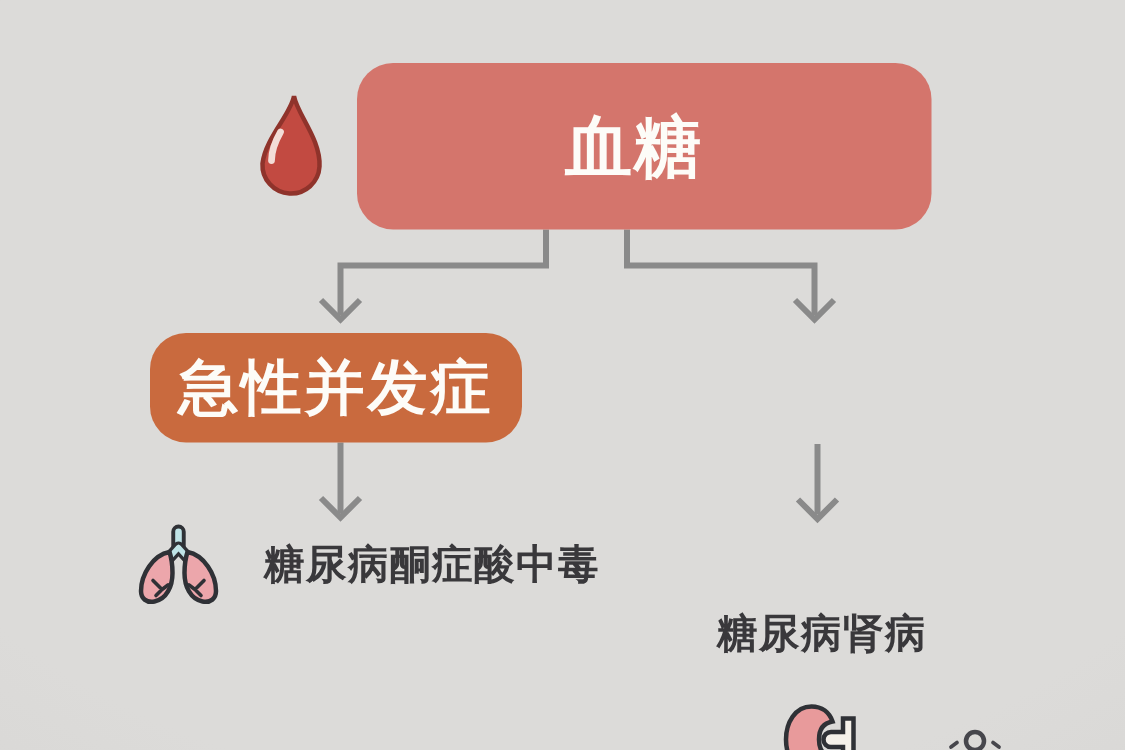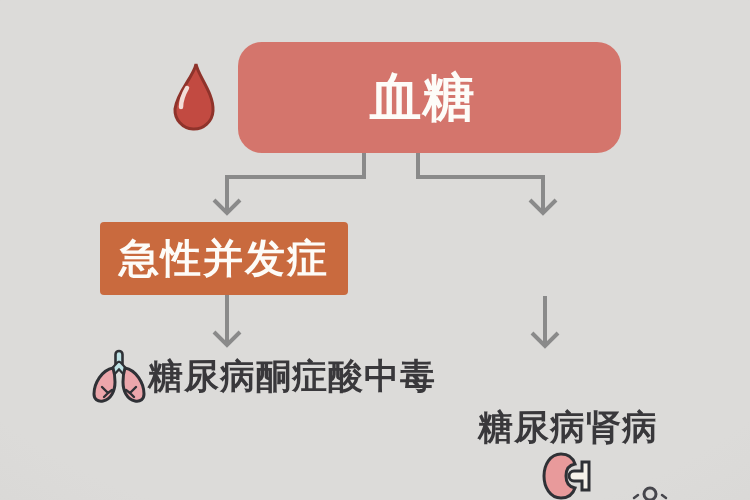--- a/index.html
+++ b/index.html
@@ -8,35 +8,35 @@
     background:radial-gradient(130% 130% at 50% 42%, #dcdbd9 50%, #d5d4d2 78%, #c2c1bf 100%);
     font-family:"Liberation Sans","DejaVu Sans",sans-serif;
   }
   .connectors{position:absolute;left:0;top:0;}
   .node{
     position:absolute;display:flex;align-items:center;justify-content:center;
     color:#fdfcf8;font-weight:bold;white-space:nowrap;
   }
   .root-box{
     left:238px;top:42px;width:383px;height:111px;border-radius:24px;
-    background:#d4756c;font-size:52px;letter-spacing:1px;
+    background:#d4756c;font-size:45px;letter-spacing:1px;
   }
   .root-box .gap{display:inline-block;width:14px;}
   .branch-acute{
-    left:100px;top:222px;width:248px;height:73px;border-radius:4px;
+    left:100px;top:222px;width:248px;height:73px;border-radius:24px;
     background:#c96a3e;font-size:40px;letter-spacing:2px;
   }
   .branch-chronic{
     left:422px;top:222px;width:241px;height:74px;border-radius:18px;
     background:#4681a4;font-size:40px;letter-spacing:2px;
   }
   .drop-wrap{position:absolute;left:170px;top:60px;width:48px;height:76px;}
   .row{
-    position:absolute;display:flex;align-items:center;gap:0;
-    color:#39383b;font-weight:bold;font-size:35px;letter-spacing:1px;white-space:nowrap;
+    position:absolute;display:flex;align-items:center;gap:28px;
+    color:#39383b;font-weight:bold;font-size:27px;letter-spacing:1px;white-space:nowrap;
   }
   .row-l1{left:90px;top:347px;height:58px;}
   .row-l2{left:88px;top:416px;height:56px;}
   .row-r1{left:478px;top:347px;height:58px;}
   .row-r2{left:478px;top:404px;height:50px;flex-direction:column;}
   .icon{flex:0 0 auto;display:block;}
   .partial-icon{position:absolute;left:620px;top:483px;width:60px;height:17px;}
 </style>
 </head>
 <body>

